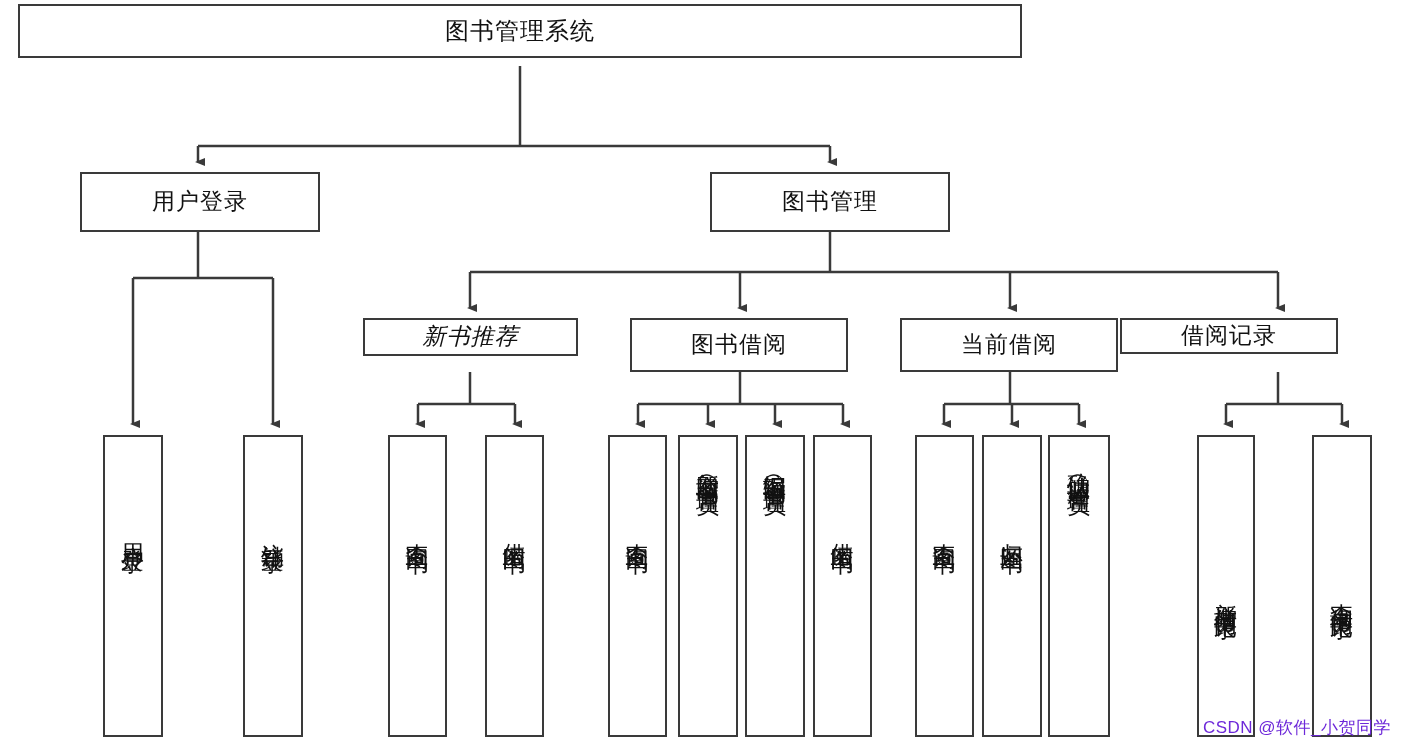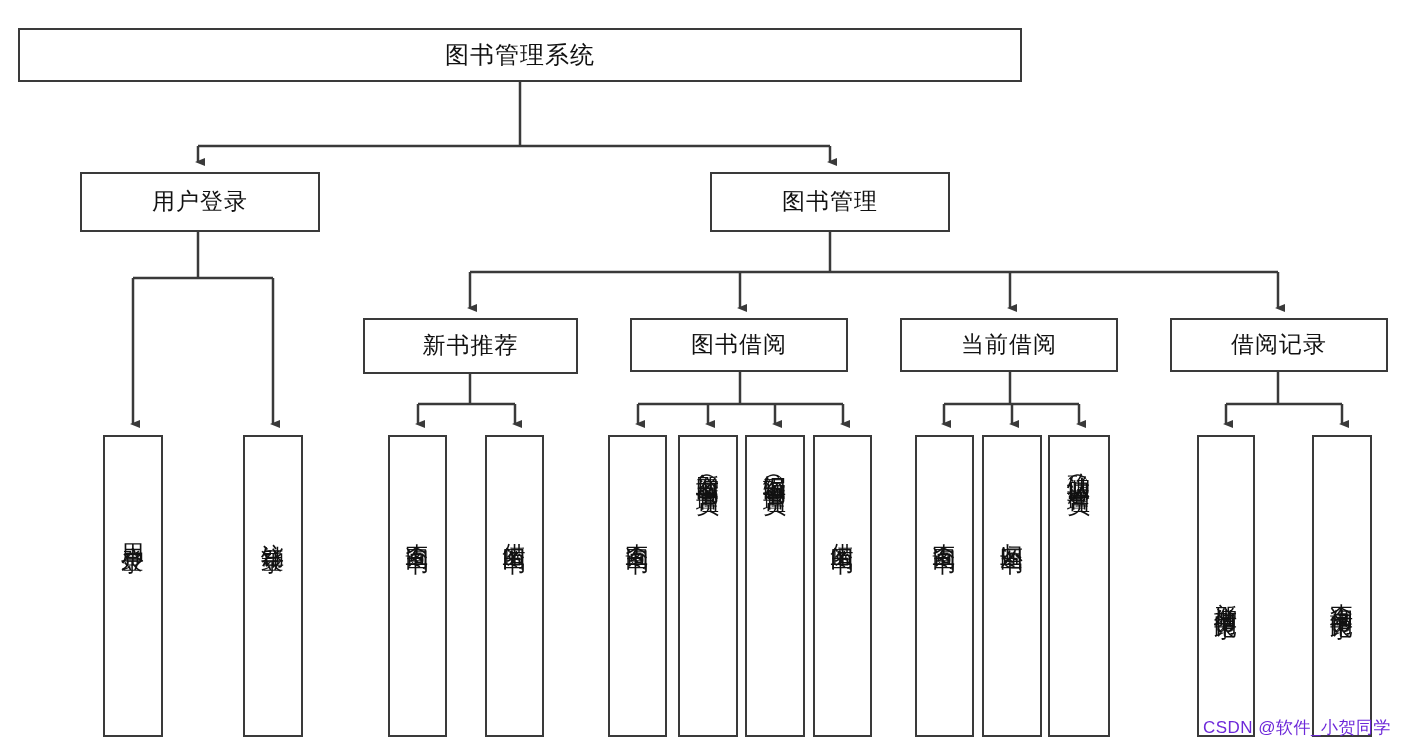--- a/index.html
+++ b/index.html
@@ -125,41 +125,41 @@
     <path d="M944,404 L944,424" stroke="#3a3a3a" stroke-width="2.5" fill="none" marker-end="url(#arrow)"></path>
     <path d="M1012,404 L1012,424" stroke="#3a3a3a" stroke-width="2.5" fill="none" marker-end="url(#arrow)"></path>
     <path d="M1079,404 L1079,424" stroke="#3a3a3a" stroke-width="2.5" fill="none" marker-end="url(#arrow)"></path>
 
     <path d="M1278,372 L1278,404" stroke="#3a3a3a" stroke-width="2.5" fill="none"></path>
     <path d="M1226,404 L1342,404" stroke="#3a3a3a" stroke-width="2.5" fill="none"></path>
     <path d="M1226,404 L1226,424" stroke="#3a3a3a" stroke-width="2.5" fill="none" marker-end="url(#arrow)"></path>
     <path d="M1342,404 L1342,424" stroke="#3a3a3a" stroke-width="2.5" fill="none" marker-end="url(#arrow)"></path>
   </svg>
 
-  <div class="node root" style="left:18px; top:28px; width:1004px; height:54px;">
+  <div class="node root" style="left:18px; top:4px; width:1004px; height:54px;">
     <span class="label">图书管理系统</span>
   </div>
 
   <div class="node" style="left:80px; top:172px; width:240px; height:60px;">
     <span class="label">用户登录</span>
   </div>
   <div class="node" style="left:710px; top:172px; width:240px; height:60px;">
     <span class="label">图书管理</span>
   </div>
 
-  <div class="node" style="left:363px; top:318px; width:215px; height:56px;">
+  <div class="node" style="left:363px; top:318px; width:215px; height:38px;font-style:italic;">
     <span class="label">新书推荐</span>
   </div>
   <div class="node" style="left:900px; top:318px; width:218px; height:54px;">
     <span class="label">当前借阅</span>
   </div>
   <div class="node" style="left:630px; top:318px; width:218px; height:54px;">
     <span class="label">图书借阅</span>
   </div>
-  <div class="node" style="left:1170px; top:318px; width:218px; height:54px;">
+  <div class="node" style="left:1120px; top:318px; width:218px; height:36px;">
     <span class="label">借阅记录</span>
   </div>
 
   <div class="node leaf pad-mid" style="left:103px; top:435px; width:60px; height:302px;">
     <span class="label">用户登录</span>
   </div>
   <div class="node leaf pad-mid" style="left:243px; top:435px; width:60px; height:302px;">
     <span class="label">注销登录</span>
   </div>
 

